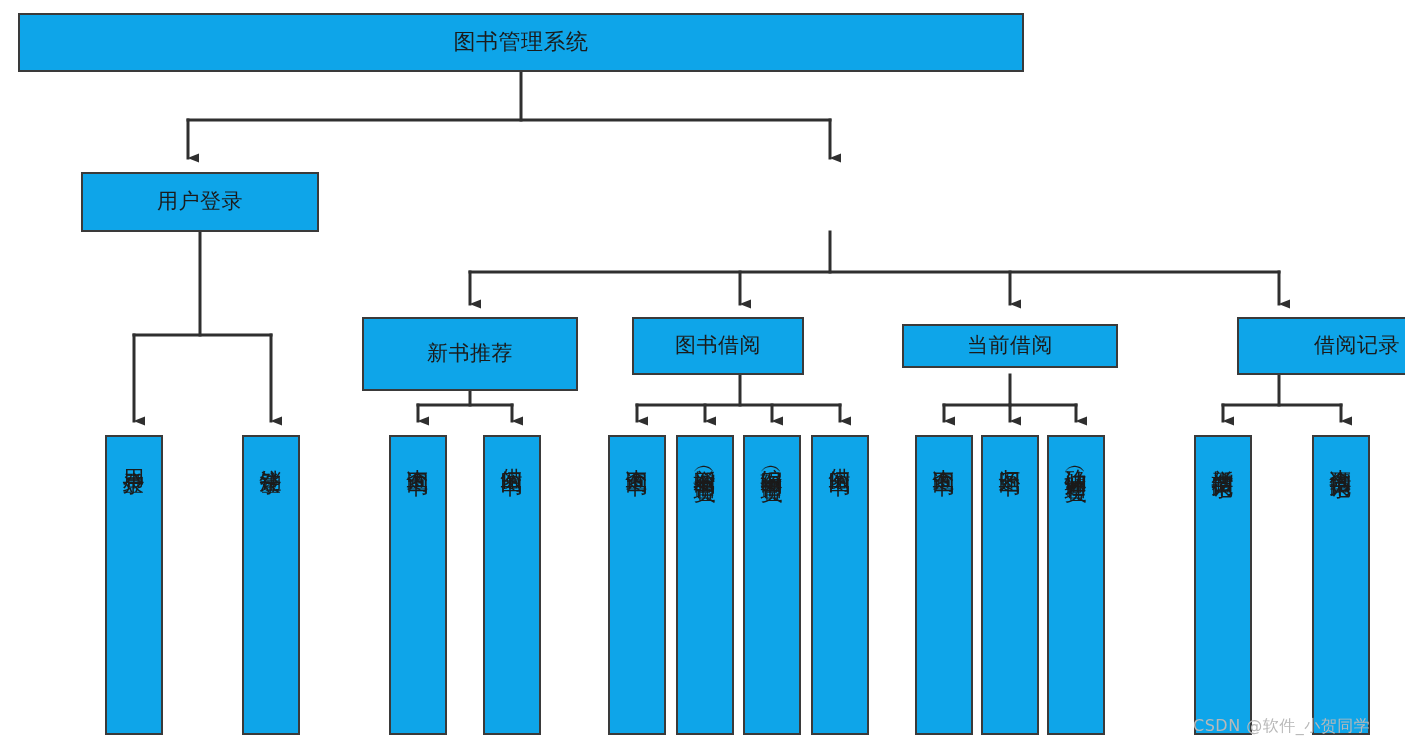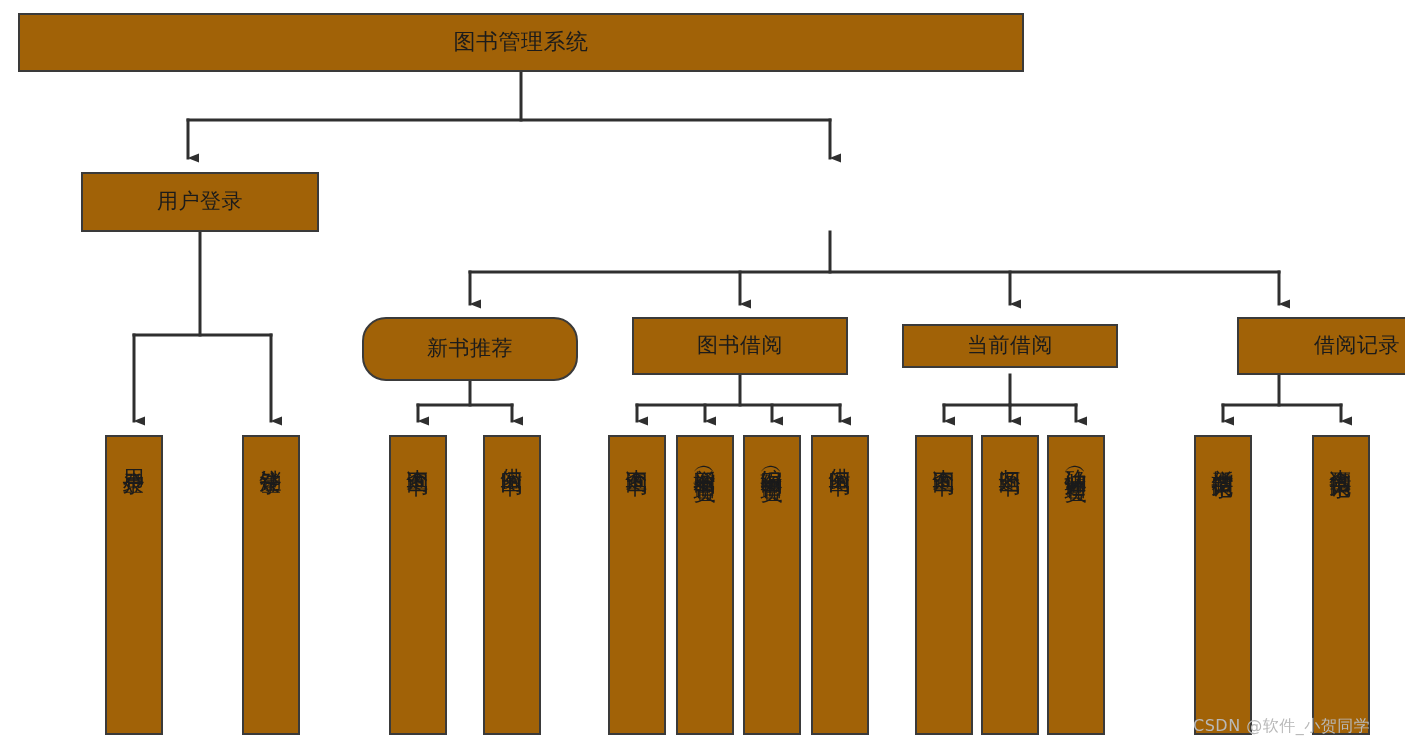--- a/index.html
+++ b/index.html
@@ -12,21 +12,21 @@
     position:relative;
   }
   #diagram{position:absolute;left:0;top:0;width:1405px;height:747px;}
 
   
   #wires{position:absolute;left:0;top:0;width:1405px;height:747px;}
 
   .node{
     position:absolute;
     box-sizing:border-box;
-    background:#a16207;
+    background:#0ea5e9;
     border:2px solid #3a3a3a;
     display:flex;
     align-items:center;
     justify-content:center;
     color:#1b1b1b;
     z-index:2;
   }
   .node .lbl{
     display:block;
     text-align:center;
@@ -115,24 +115,24 @@
   </svg>
 
   <div class="node h root" style="left:18px;top:13px;width:1006px;height:59px;">
     <span class="lbl">图书管理系统</span>
   </div>
 
   <div class="node h" style="left:81px;top:172px;width:238px;height:60px;">
     <span class="lbl">用户登录</span>
   </div>
 
-  <div class="node h" style="left:362px;top:317px;width:216px;height:64px;border-radius:24px;">
+  <div class="node h" style="left:362px;top:317px;width:216px;height:74px;">
     <span class="lbl">新书推荐</span>
   </div>
-  <div class="node h" style="left:632px;top:317px;width:216px;height:58px;">
+  <div class="node h" style="left:632px;top:317px;width:172px;height:58px;">
     <span class="lbl">图书借阅</span>
   </div>
   <div class="node h" style="left:902px;top:317px;width:216px;height:44px;margin-top:7px;">
     <span class="lbl">当前借阅</span>
   </div>
   <div class="node h" style="left:1237px;top:317px;width:240px;height:58px;font-family:Liberation Serif, serif;">
     <span class="lbl">借阅记录</span>
   </div>
 
   <div class="node v" style="left:105px;top:435px;width:58px;height:300px;">

